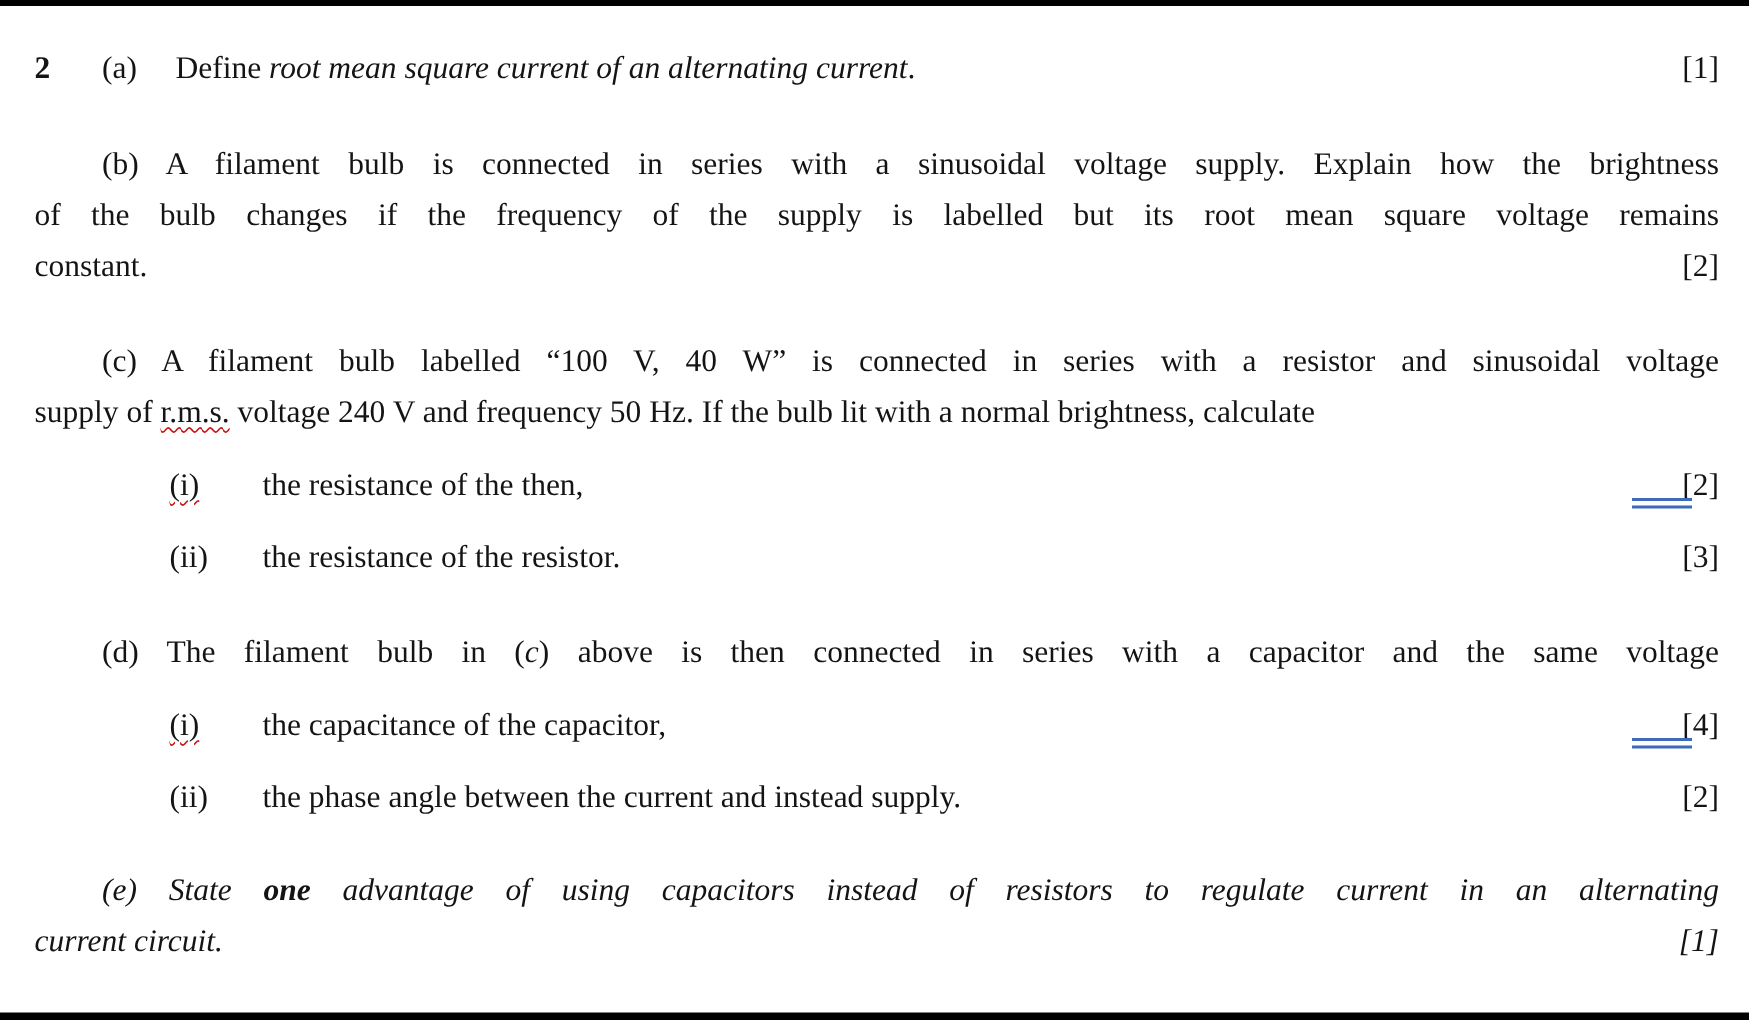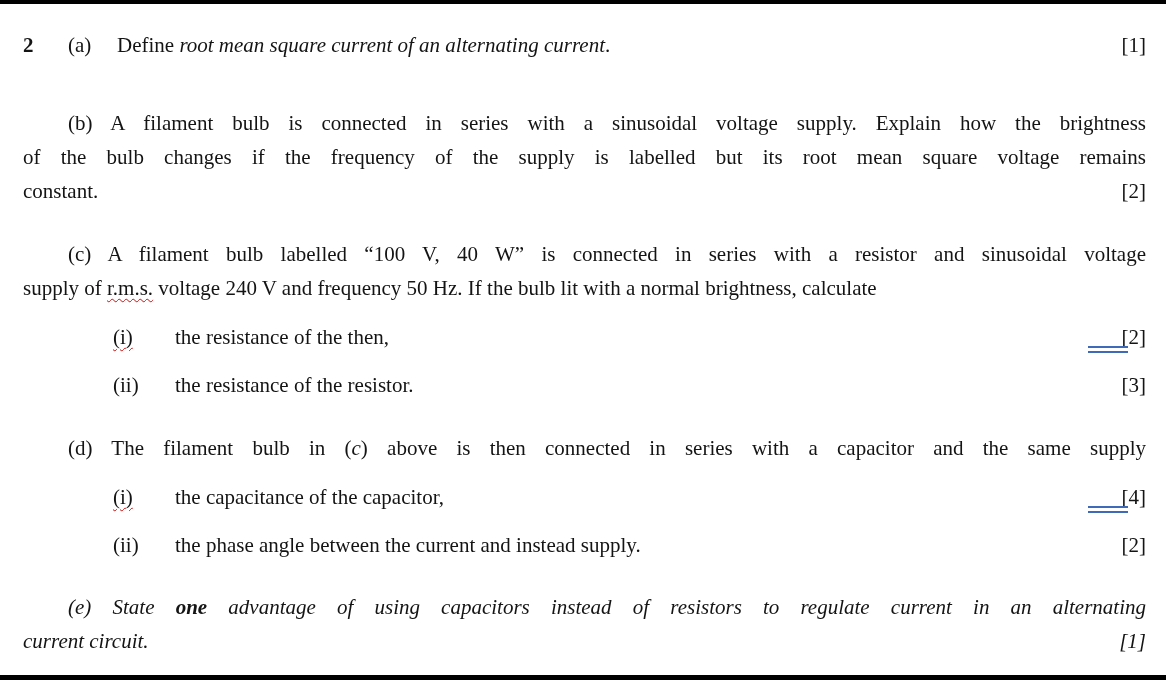--- a/index.html
+++ b/index.html
@@ -63,21 +63,21 @@
   .sub-label { margin-left: 90px; width: 62px; flex: none; }
   .sub-text  { flex: none; }
 
   .markwrap {
     margin-left: auto;
     position: relative;
     flex: none;
   }
 
   .part-a      { margin-top: 24px; }
-  .part-b      { margin-top: 44px; }
+  .part-b      { margin-top: 30px; }
   .part-c      { margin-top: 29px; }
   .sub-first   { margin-top: 15px; }
   .sub-next    { margin-top: 14px; }
   .part-d      { margin-top: 29px; }
   .part-e      { margin-top: 28px; font-style: italic; }
 
   
   .squiggle {
     text-decoration-line: underline;
     text-decoration-style: wavy;
@@ -129,21 +129,21 @@
     <span class="markwrap"><i class="grammar-underline"></i><span>[2]</span></span>
   </div>
 
   <div class="sub sub-next">
     <span class="sub-label">(ii)</span>
     <span class="sub-text">the resistance of the resistor.</span>
     <span class="markwrap"><span>[3]</span></span>
   </div>
 
   <div class="part-d">
-    <div class="jline indent"><span>(d)</span>  <span>The filament bulb in (</span><span class="italic">c</span><span>) above is then connected in series with a capacitor and the same supply</span></div>
+    <div class="jline indent"><span>(d)</span>  <span>The filament bulb in (</span><span class="italic">c</span><span>) above is then connected in series with a capacitor and the same voltage</span></div>
   </div>
 
   <div class="sub sub-first">
     <span class="sub-label squiggle">(i)</span>
     <span class="sub-text">the capacitance of the capacitor,</span>
     <span class="markwrap"><i class="grammar-underline"></i><span>[4]</span></span>
   </div>
 
   <div class="sub sub-next">
     <span class="sub-label">(ii)</span>

